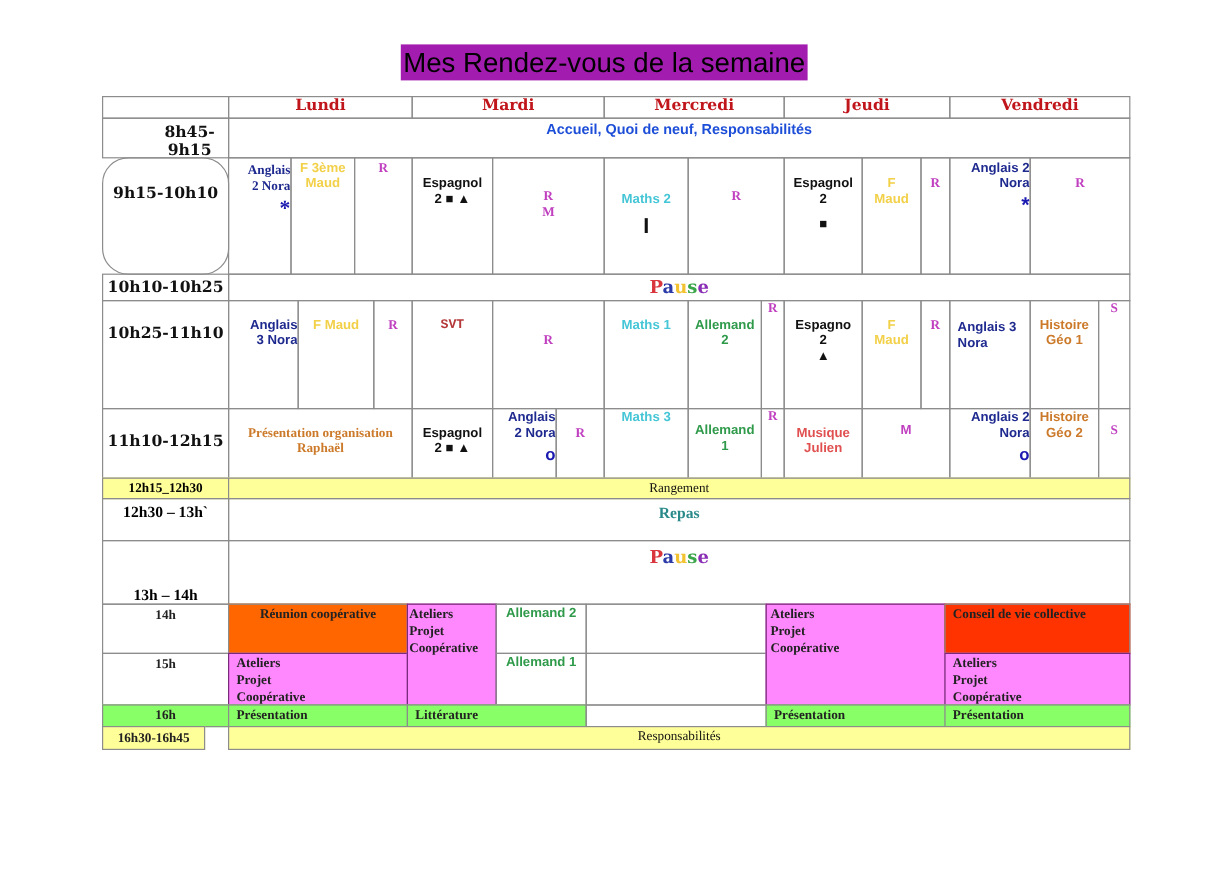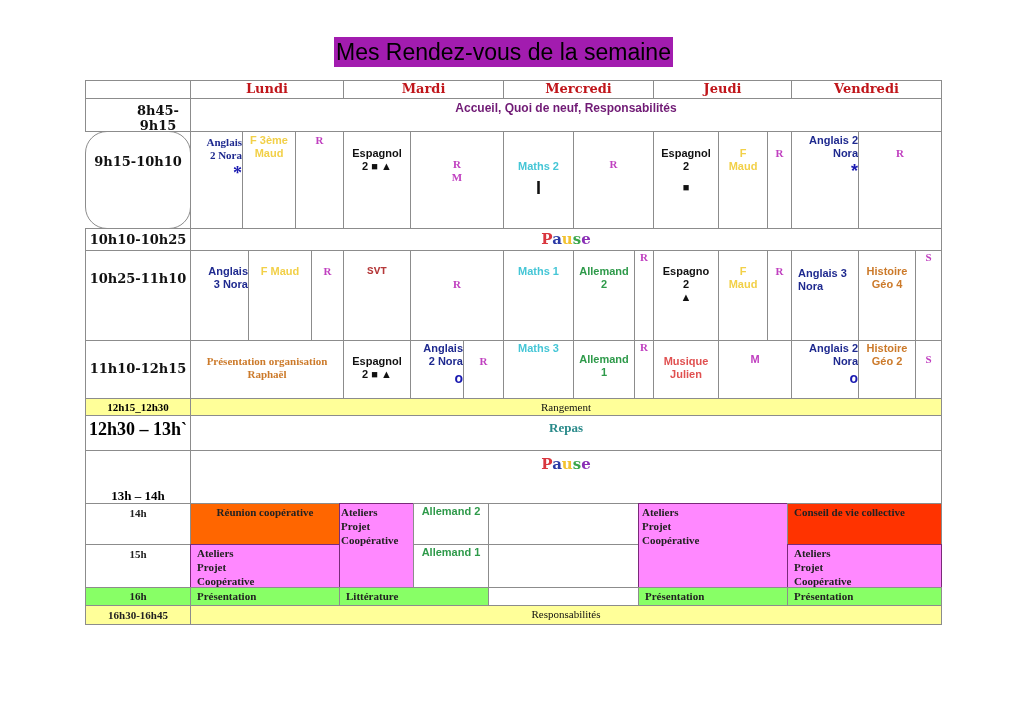--- a/index.html
+++ b/index.html
@@ -33,21 +33,21 @@
 <div>
 
   <div class="c" style="left:85px;top:80px;width:106px;height:19px;"></div>
   <div class="c day serif" style="left:190px;top:80px;width:154px;height:19px;">Lundi</div>
   <div class="c day serif" style="left:343px;top:80px;width:161px;height:19px;">Mardi</div>
   <div class="c day serif" style="left:503px;top:80px;width:151px;height:19px;">Mercredi</div>
   <div class="c day serif" style="left:653px;top:80px;width:139px;height:19px;">Jeudi</div>
   <div class="c day serif" style="left:791px;top:80px;width:151px;height:19px;">Vendredi</div>
 
   <div class="c time serif" style="left:85px;top:98px;width:106px;height:34px;padding-top:4px;padding-left:40px;">8h45-9h15</div>
-  <div class="c" style="left:190px;top:98px;width:752px;height:34px;padding-top:2px;font-weight:bold;font-size:12px;color:#701a75;">Accueil, Quoi de neuf, Responsabilités</div>
+  <div class="c" style="left:190px;top:98px;width:752px;height:34px;padding-top:2px;font-weight:bold;font-size:12px;color:#1d4ed8;">Accueil, Quoi de neuf, Responsabilités</div>
 
   <div class="c time serif" style="left:85px;top:131px;width:106px;height:98px;padding-top:22px;border-radius:22px;">9h15-10h10</div>
   <div class="c sm lserif navy" style="left:190px;top:131px;width:53px;height:98px;padding-top:4px;">
     <div>Anglais</div>
     <div>2 Nora</div>
     <div style="font-size:18px;line-height:22px;color:#1a1ab0;">*</div>
   </div>
   <div class="c sm yel" style="left:242px;top:131px;width:54px;height:98px;padding-top:2px;">
     <div>F 3ème</div>
     <div>Maud</div>
@@ -134,21 +134,21 @@
   </div>
   <div class="c sm lserif mag" style="left:767px;top:250px;width:25px;height:91px;padding-top:14px;">
     <div>R</div>
   </div>
   <div class="c sm navy left" style="left:791px;top:250px;width:68px;height:91px;padding-top:16px;">
     <div>Anglais 3</div>
     <div>Nora</div>
   </div>
   <div class="c sm orn" style="left:858px;top:250px;width:58px;height:91px;padding-top:14px;">
     <div>Histoire</div>
-    <div>Géo 4</div>
+    <div>Géo 1</div>
   </div>
   <div class="c sm lserif mag" style="left:915px;top:250px;width:27px;height:91px;padding-top:0px;">
     <div>S</div>
   </div>
 
   <div class="c time serif" style="left:85px;top:340px;width:106px;height:59px;padding-top:20px;">11h10-12h15</div>
   <div class="c sm lserif" style="left:190px;top:340px;width:154px;height:59px;padding-top:14px;color:#cc7a2a;">
     <div>Présentation organisation</div>
     <div>Raphaël</div>
   </div>
@@ -190,32 +190,32 @@
     <div>Histoire</div>
     <div>Géo 2</div>
   </div>
   <div class="c sm lserif mag" style="left:915px;top:340px;width:27px;height:59px;padding-top:12px;">
     <div>S</div>
   </div>
 
   <div class="c lserif" style="left:85px;top:398px;width:106px;height:18px;background:#ffff99;font-weight:bold;font-size:11px;line-height:16px;">12h15_12h30</div>
   <div class="c lserif" style="left:190px;top:398px;width:752px;height:18px;background:#ffff99;font-size:11px;line-height:16px;color:#111;">Rangement</div>
 
-  <div class="c lserif" style="left:85px;top:415px;width:106px;height:36px;font-weight:bold;font-size:18px;padding-top:3px;">12h30 – 13h`</div>
+  <div class="c lserif" style="left:85px;top:415px;width:106px;height:36px;font-weight:bold;font-size:13px;padding-top:3px;">12h30 – 13h`</div>
   <div class="c lserif teal" style="left:190px;top:415px;width:752px;height:36px;font-weight:bold;font-size:13px;padding-top:4px;">Repas</div>
 
   <div class="c lserif" style="left:85px;top:450px;width:106px;height:54px;font-weight:bold;font-size:13px;padding-top:37px;">13h – 14h</div>
   <div class="c pause" style="left:190px;top:450px;width:752px;height:54px;padding-top:4px;">
     <span style="color:#d9363e">P</span><span style="color:#2b3aa6">a</span><span style="color:#f2c230">u</span><span style="color:#3aa64a">s</span><span style="color:#8a2fb5">e</span>
   </div>
 
   <div class="c bot" style="left:85px;top:503px;width:106px;height:42px;padding-top:2px;">14h</div>
   <div class="c bot" style="left:85px;top:544px;width:106px;height:44px;padding-top:2px;">15h</div>
   <div class="c bot" style="left:85px;top:587px;width:106px;height:19px;background:#88ff66;padding-top:1px;">16h</div>
-  <div class="c bot" style="left:85px;top:605px;width:106px;height:20px;background:#ffff99;padding-top:2px;">16h30-16h45</div>
+  <div class="c bot" style="left:85px;top:605px;width:86px;height:20px;background:#ffff99;padding-top:2px;">16h30-16h45</div>
 
   <div class="c bot" style="left:190px;top:503px;width:150px;height:42px;background:#ff6600;padding-top:1px;">Réunion coopérative</div>
   <div class="c bot left" style="left:190px;top:544px;width:150px;height:44px;background:#ff88ff;padding-top:1px;border-color:#7a2a7a;">
     <div>Ateliers</div>
     <div>Projet</div>
     <div>Coopérative</div>
   </div>
   <div class="c bot left" style="left:190px;top:587px;width:150px;height:19px;background:#88ff66;padding-top:1px;">Présentation</div>
 
   <div class="c bot" style="left:339px;top:503px;width:75px;height:85px;background:#ff88ff;padding-top:1px;padding-left:1px;text-align:left;border-color:#7a2a7a;">

